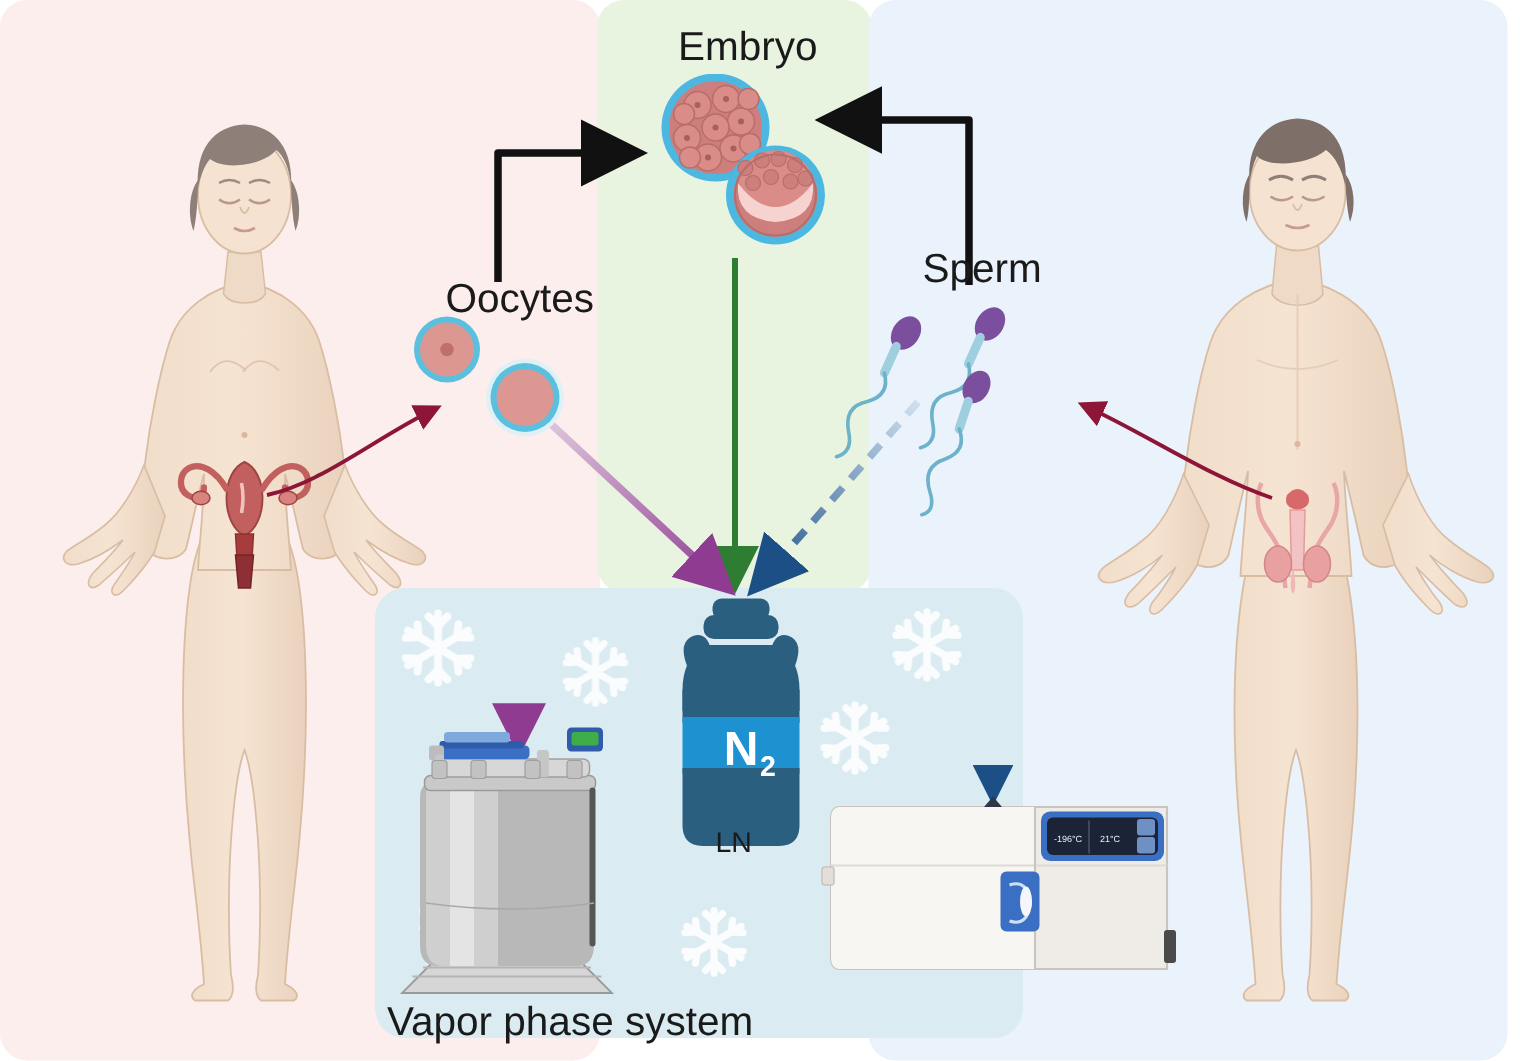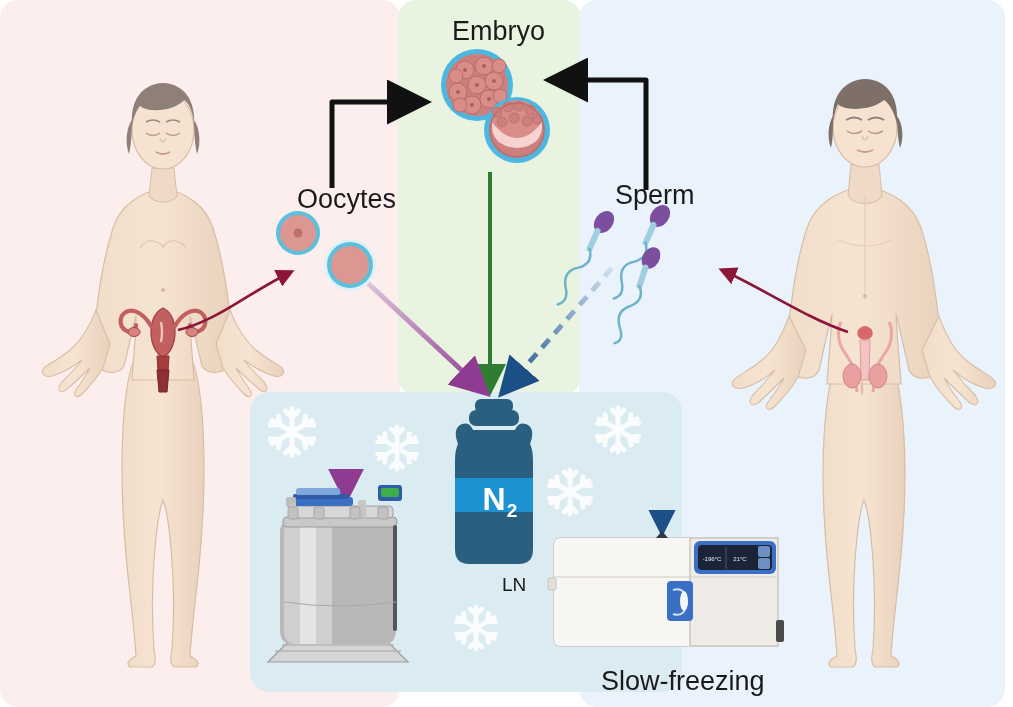--- a/index.html
+++ b/index.html
@@ -376,17 +376,17 @@
       <text x="712" y="561" font-size="6" fill="#e8eef7" text-anchor="middle" font-family="Liberation Sans, sans-serif">-196°C</text>
       <text x="740" y="561" font-size="6" fill="#e8eef7" text-anchor="middle" font-family="Liberation Sans, sans-serif">21°C</text>
       <path d="M726,547 l0,22" stroke="#57607a" stroke-width="0.8"></path>
       <path d="M662,531 l6,7 l-12,0 Z" fill="#2d3748"></path>
       <rect x="776" y="620" width="8" height="22" rx="2" fill="#4a4a4a"></rect>
     </g>
   </svg>
 
   <div class="lbl" style="left:452px;top:16px;">Embryo</div>
   <div class="lbl" style="left:297px;top:184px;">Oocytes</div>
-  <div class="lbl" style="left:615px;top:180px;">Sperm</div>
-  <div class="lbl-sm" style="left:477px;top:574px;margin-left:25px;">LN</div>
-  <div class="lbl" style="left:601px;top:666px;">Slow-freezing</div>
+  <div class="lbl" style="left:615px;top:164px;">Sperm</div>
+  <div class="lbl-sm" style="left:477px;top:552px;">LN</div>
+  <div class="lbl" style="left:258px;top:666px;">Vapor phase system</div>
 
 </div>
 
 </body></html>

